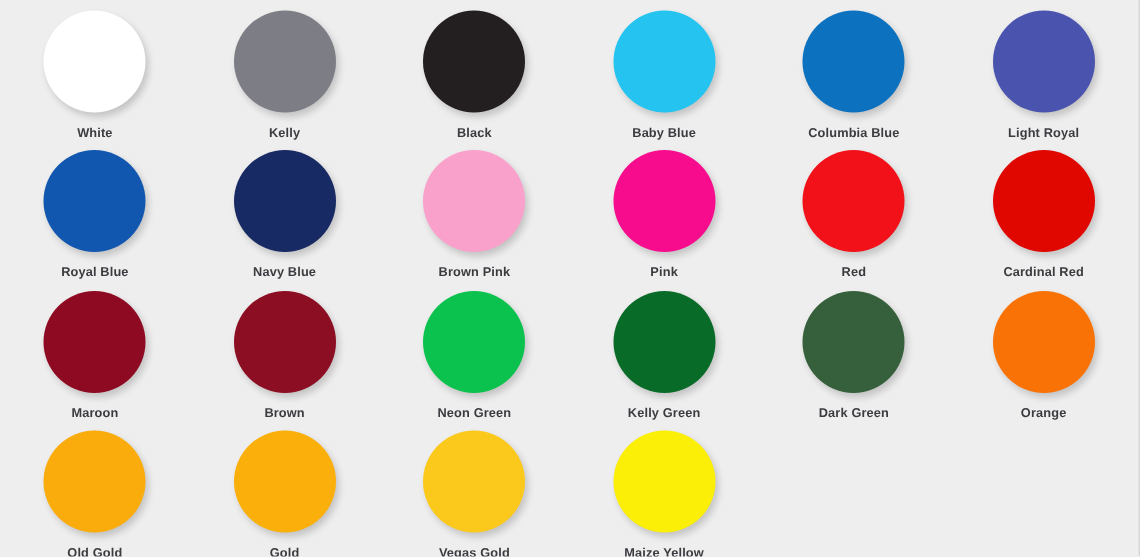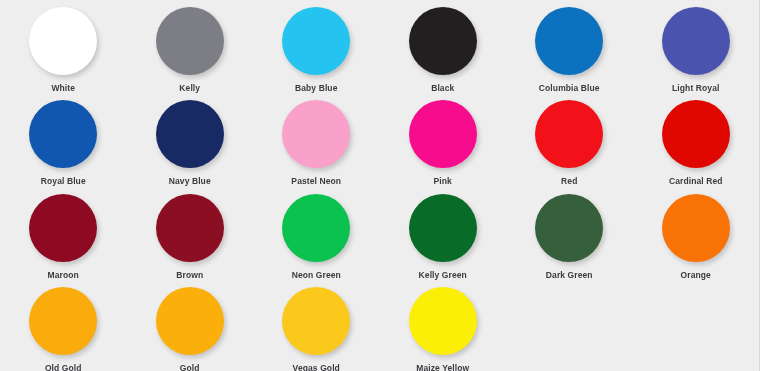--- a/index.html
+++ b/index.html
@@ -55,46 +55,46 @@
 <div id="swatch-grid" style="background: rgb(239, 238, 238);">
     <div class="swatch-cell">
       <div class="swatch-dot" style="background: rgb(255, 255, 255);"></div>
       <div class="swatch-label" style="color: rgb(59, 59, 64);">White</div>
     </div>
     <div class="swatch-cell">
       <div class="swatch-dot" style="background: rgb(125, 125, 133);"></div>
       <div class="swatch-label" style="color: rgb(59, 59, 64);">Kelly</div>
     </div>
     <div class="swatch-cell">
+      <div class="swatch-dot" style="background: rgb(35, 31, 32);"></div>
+      <div class="swatch-label" style="color: rgb(59, 59, 64);">Black</div>
+    </div>
+    <div class="swatch-cell">
       <div class="swatch-dot" style="background: rgb(37, 196, 240);"></div>
       <div class="swatch-label" style="color: rgb(59, 59, 64);">Baby Blue</div>
-    </div>
-    <div class="swatch-cell">
-      <div class="swatch-dot" style="background: rgb(35, 31, 32);"></div>
-      <div class="swatch-label" style="color: rgb(59, 59, 64);">Black</div>
     </div>
     <div class="swatch-cell">
       <div class="swatch-dot" style="background: rgb(12, 114, 192);"></div>
       <div class="swatch-label" style="color: rgb(59, 59, 64); text-align: right;">Columbia Blue</div>
     </div>
     <div class="swatch-cell">
       <div class="swatch-dot" style="background: rgb(74, 84, 174);"></div>
       <div class="swatch-label" style="color: rgb(59, 59, 64);">Light Royal</div>
     </div>
     <div class="swatch-cell">
       <div class="swatch-dot" style="background: rgb(17, 87, 176);"></div>
       <div class="swatch-label" style="color: rgb(59, 59, 64);">Royal Blue</div>
     </div>
     <div class="swatch-cell">
       <div class="swatch-dot" style="background: rgb(24, 42, 99);"></div>
       <div class="swatch-label" style="color: rgb(59, 59, 64);">Navy Blue</div>
     </div>
     <div class="swatch-cell">
       <div class="swatch-dot" style="background: rgb(249, 160, 203);"></div>
-      <div class="swatch-label" style="color: rgb(59, 59, 64);">Pastel Neon</div>
+      <div class="swatch-label" style="color: rgb(59, 59, 64);">Brown Pink</div>
     </div>
     <div class="swatch-cell">
       <div class="swatch-dot" style="background: rgb(247, 12, 142);"></div>
       <div class="swatch-label" style="color: rgb(59, 59, 64);">Pink</div>
     </div>
     <div class="swatch-cell">
       <div class="swatch-dot" style="background: rgb(242, 17, 25);"></div>
       <div class="swatch-label" style="color: rgb(59, 59, 64);">Red</div>
     </div>
     <div class="swatch-cell">

